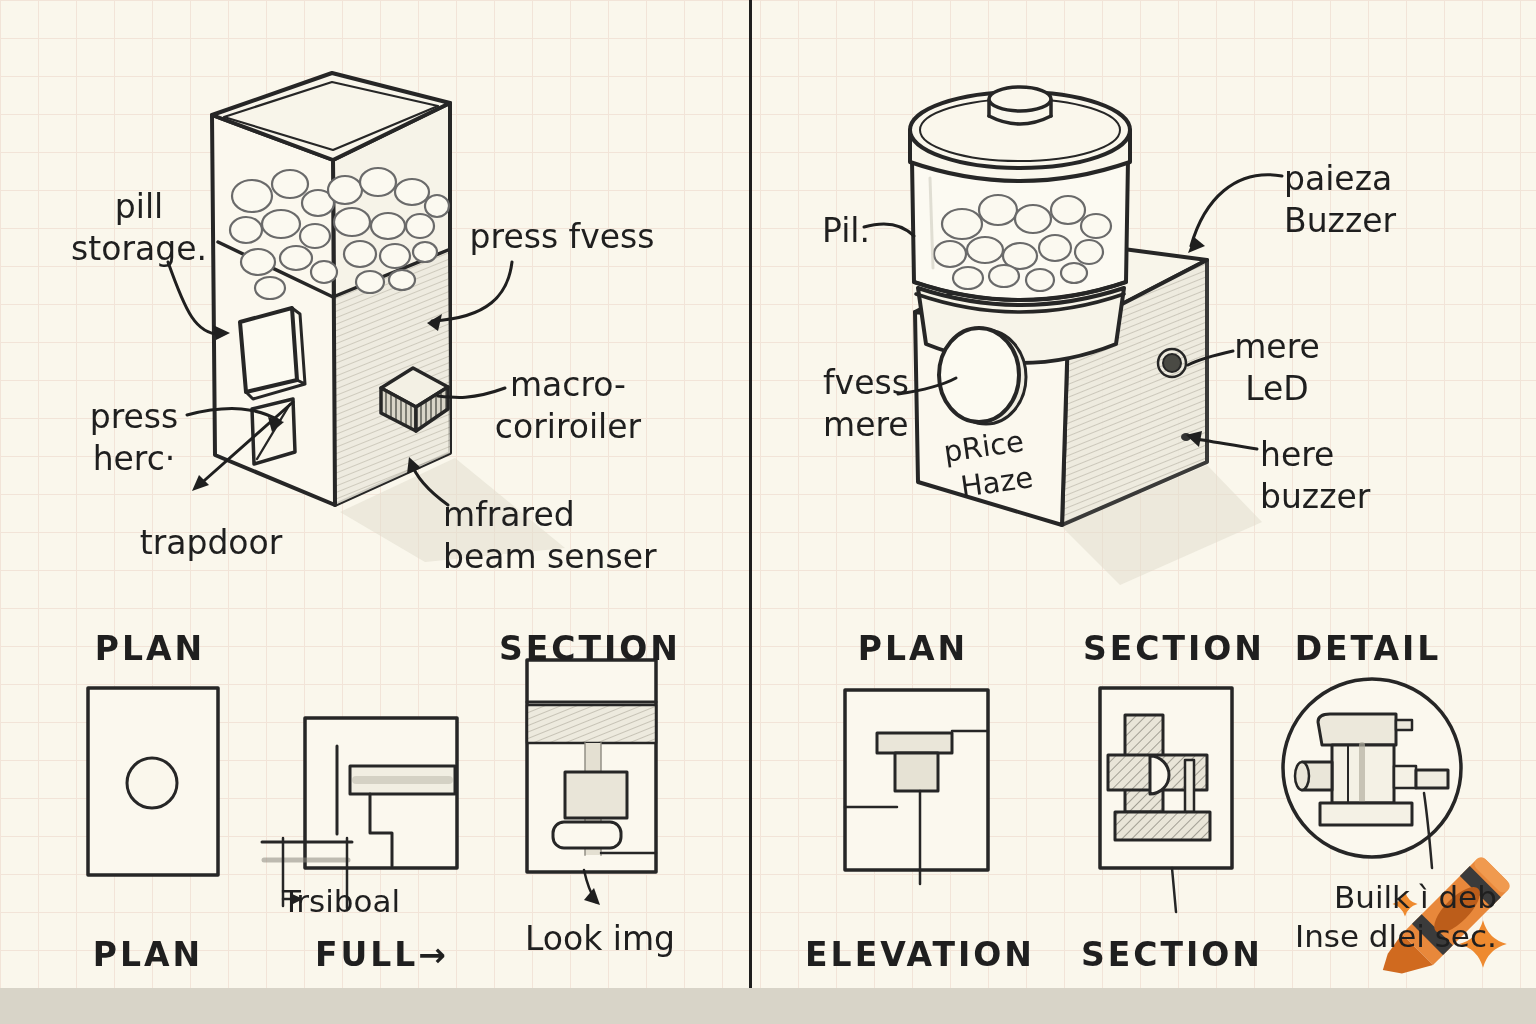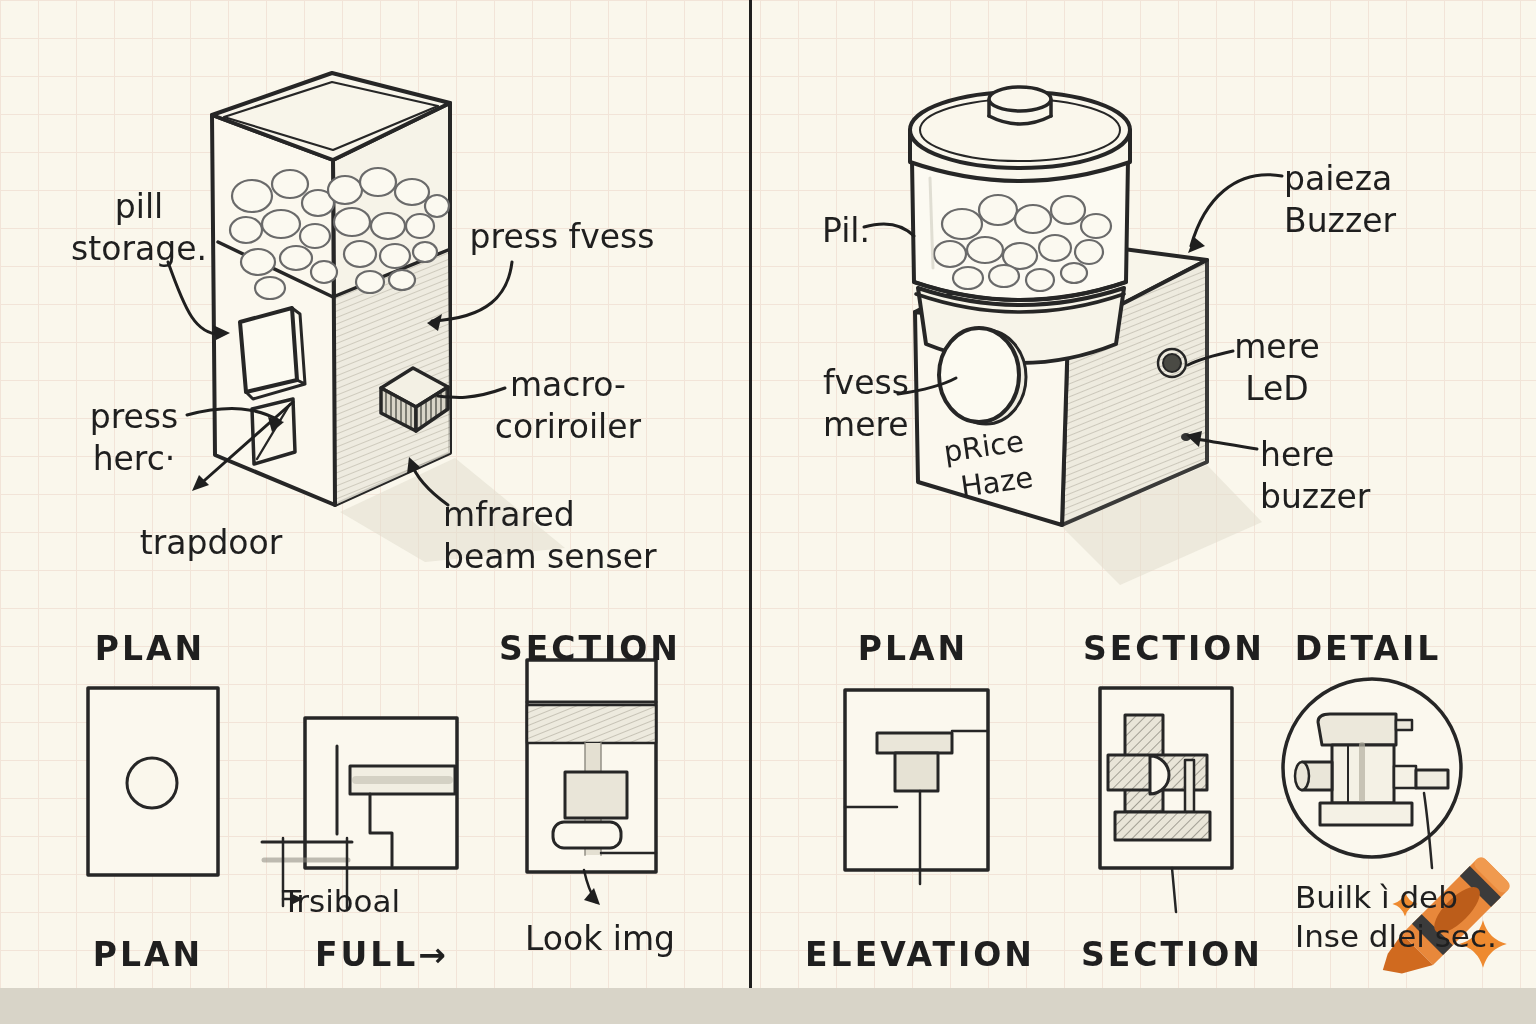--- a/index.html
+++ b/index.html
@@ -13,21 +13,21 @@
     font-family:"DejaVu Sans", sans-serif;
   }
   .divider{position:absolute;top:0;left:749px;width:3px;height:1024px;background:#1e1e1e;}
   .art{position:absolute;top:0;left:0;}
   .lbl{position:absolute;font:500 33px/1.26 "DejaVu Sans",sans-serif;color:#1f1f1f;white-space:nowrap;}
   .lbl span{display:block;}
   .ctr{transform:translateX(-50%);text-align:center;}
   .hdr{font-weight:600;letter-spacing:3px;margin-top:16px;}
   .rot{transform:rotate(-8deg);font-size:29px;}
   .rot span:nth-child(2){padding-left:12px;}
-  .small{font-size:31px;}
+  .small{font-size:31px;text-align:right;}
 </style>
 </head>
 <body>
 
 <div class="stage">
 
   <svg class="art" width="1536" height="1024" viewBox="0 0 1536 1024">
     <defs>
       <pattern id="shade" width="6" height="6" patternUnits="userSpaceOnUse" patternTransform="rotate(68)">
         <rect width="6" height="6" fill="#edeade"></rect>

